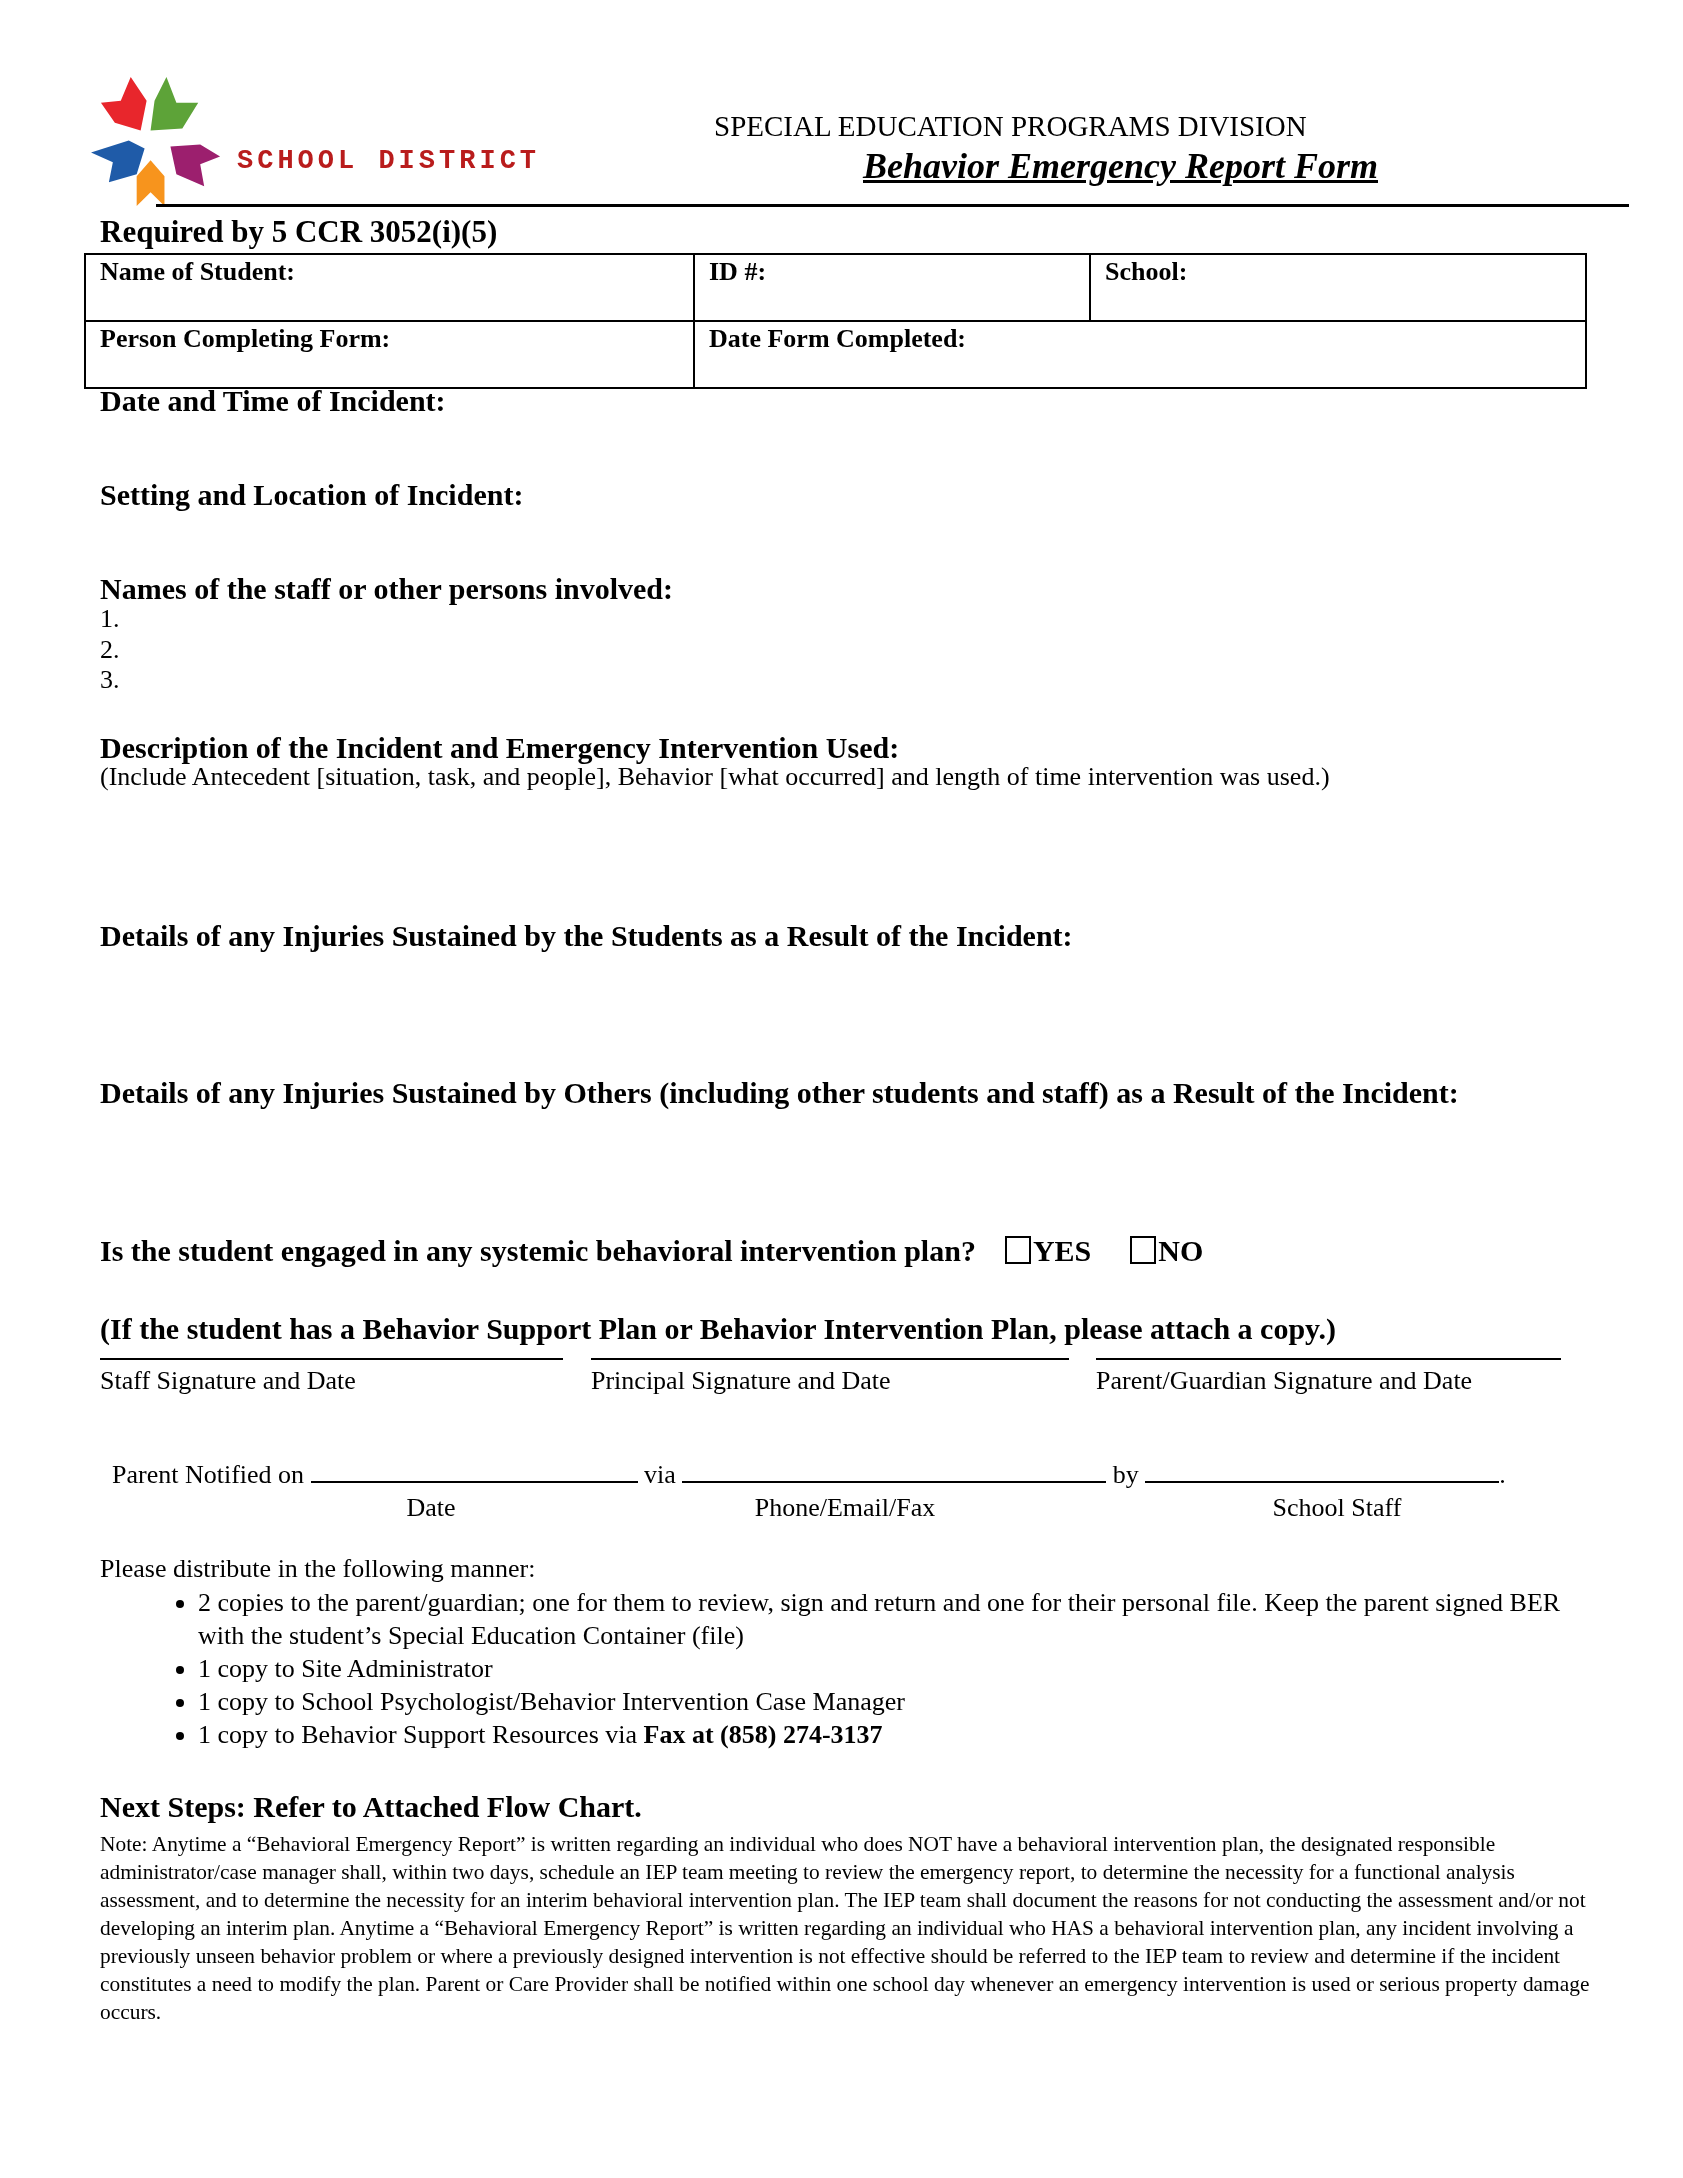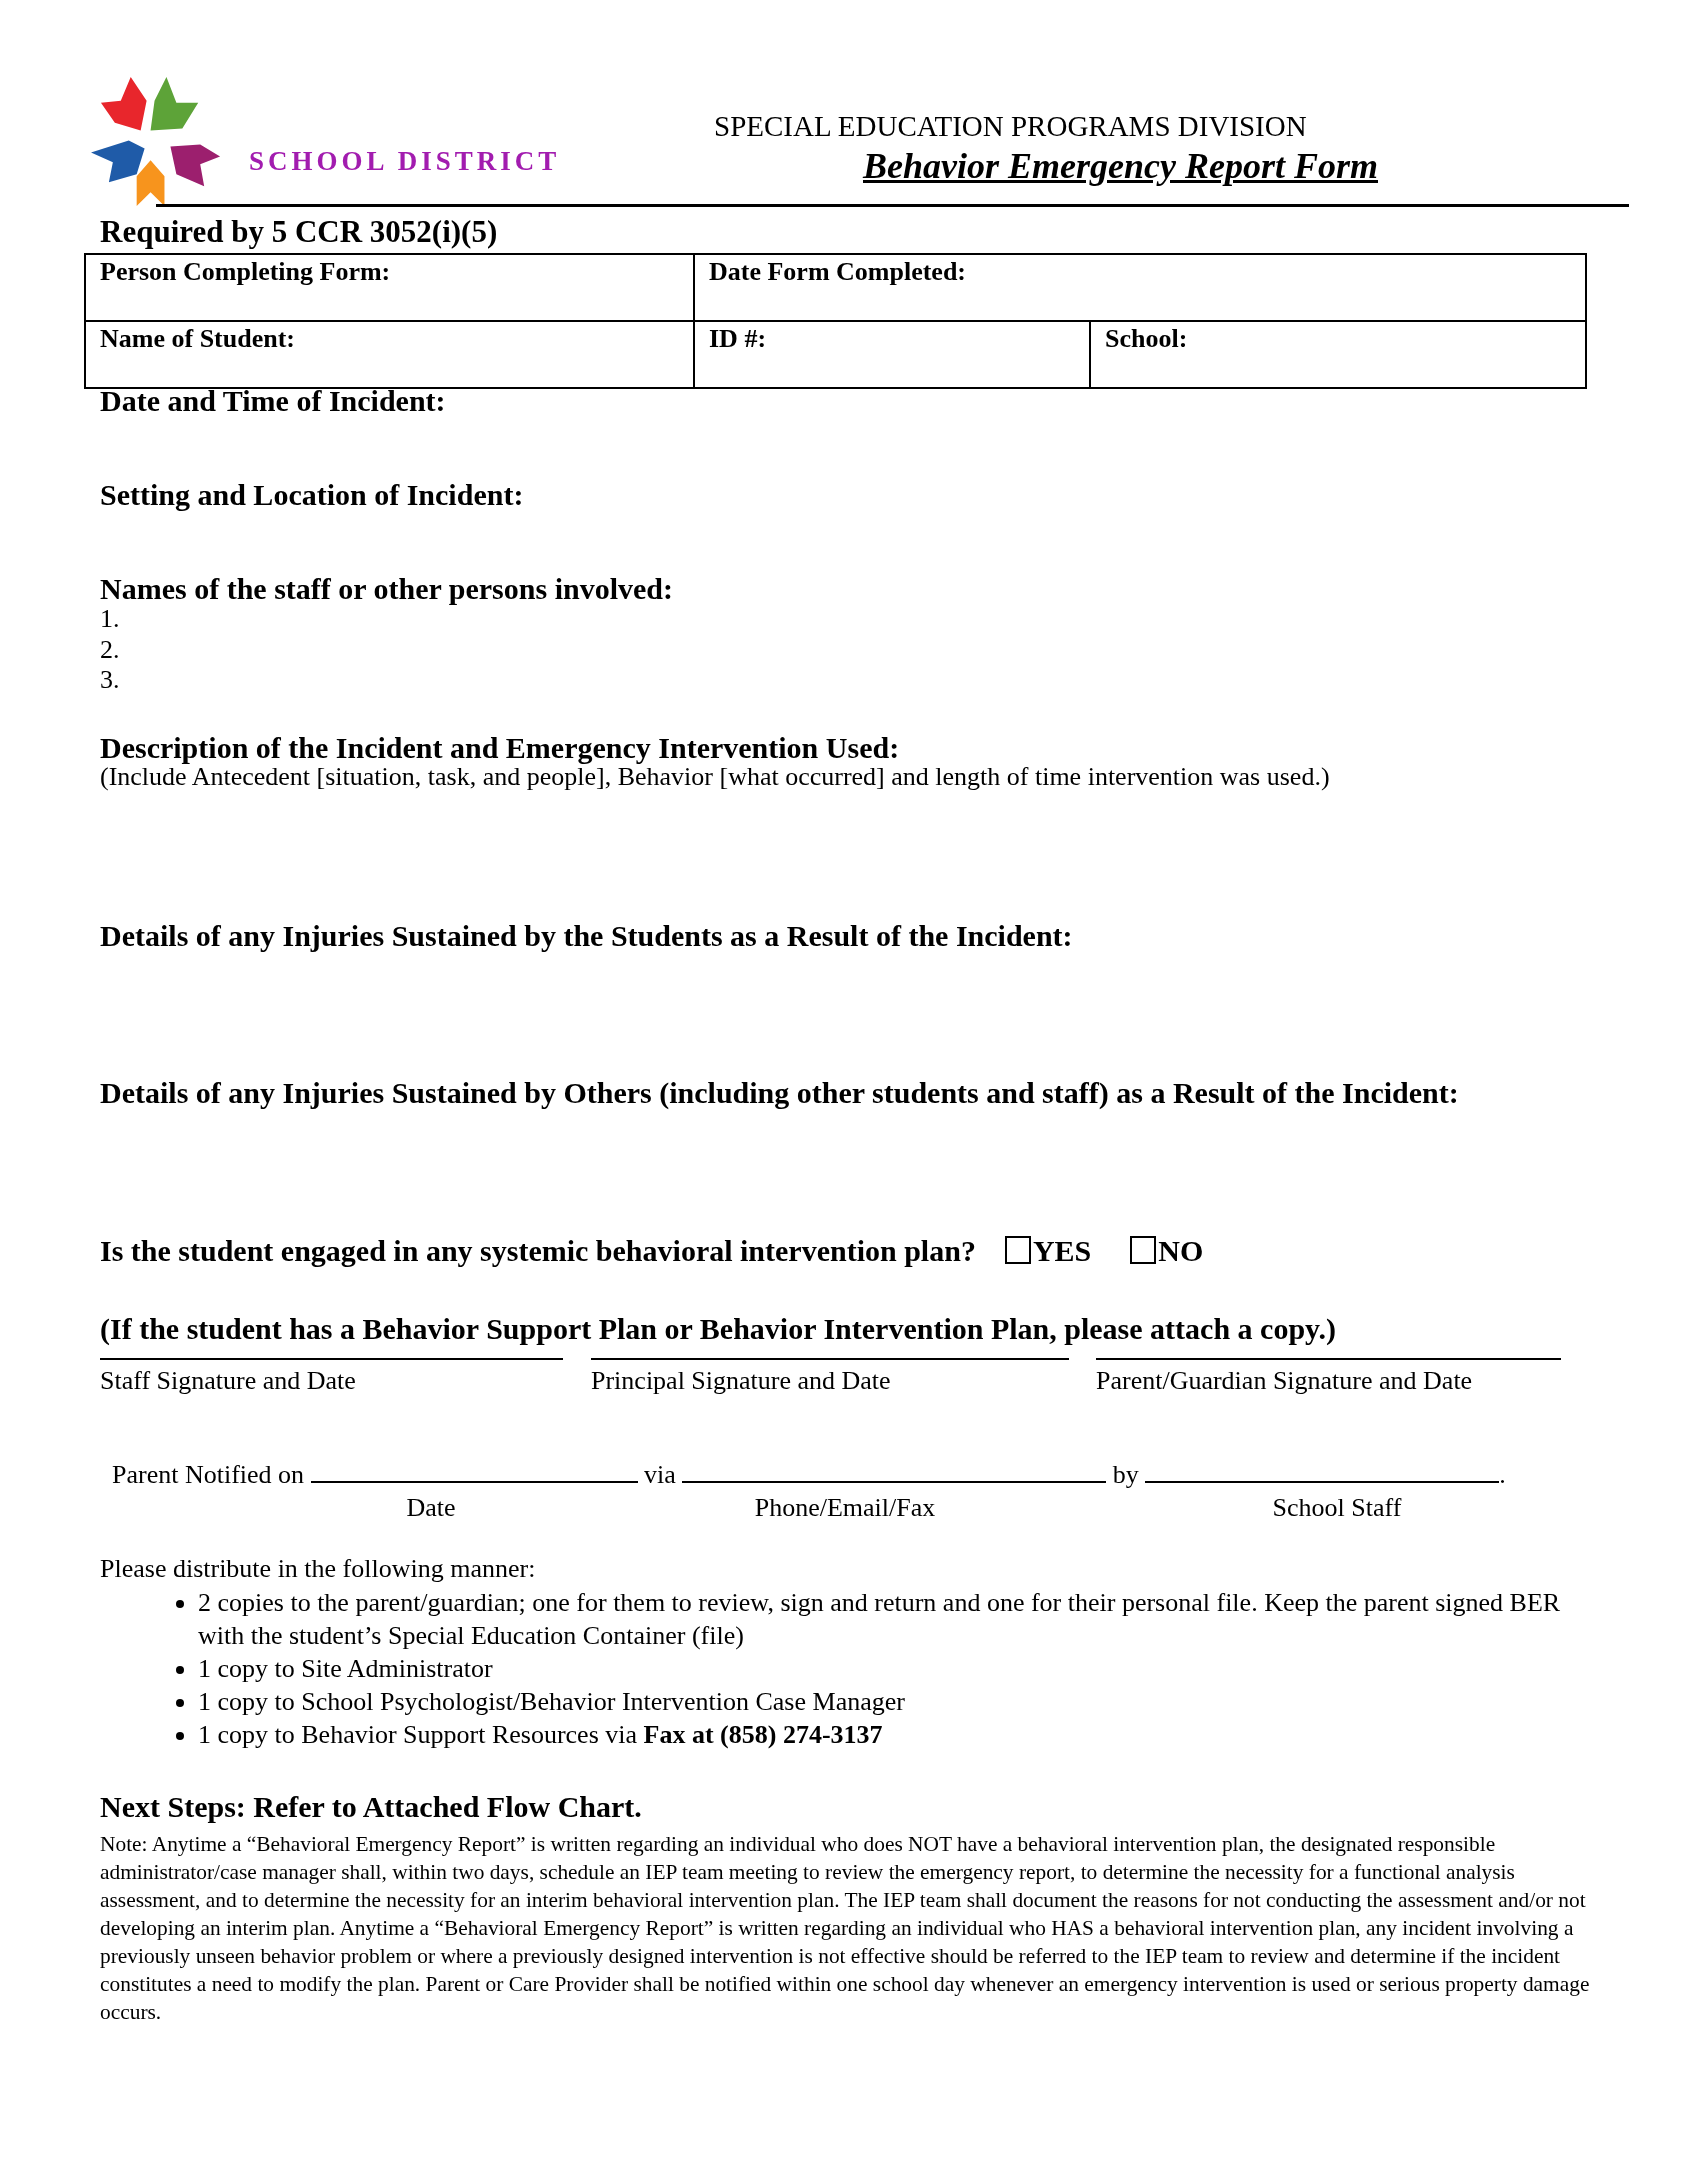--- a/index.html
+++ b/index.html
@@ -2,22 +2,22 @@
 <html><head>
 <meta charset="utf-8">
 <style>
   html, body { margin: 0; padding: 0; background: #ffffff; }
   body { width: 1683px; height: 2178px; position: relative; overflow: hidden;
          font-family: "Liberation Serif", "DejaVu Serif", serif; color: #000; }
   .abs { position: absolute; }
   .logo { left: 91px; top: 75px; width: 574px; height: 134px; }
   .logo-text1 { position: absolute; left: 156px; top: 6px; font-family: "Liberation Sans", "DejaVu Sans", sans-serif;
                 font-weight: bold; font-size: 53px; color: #7f766e; letter-spacing: -1px; white-space: nowrap; }
-  .logo-text2 { position: absolute; left: 158px; top: 71px; font-family: Liberation Serif, serif;
-                font-weight: bold; font-size: 27px; color: #a21caf; letter-spacing: 4px; white-space: nowrap; }
+  .logo-text2 { position: absolute; left: 146px; top: 71px; font-family: Liberation Mono, monospace;
+                font-weight: bold; font-size: 27px; color: #b91c1c; letter-spacing: 4px; white-space: nowrap; }
   .division { left: 714px; top: 110px; font-size: 29px; white-space: nowrap; }
   .form-title { left: 863px; top: 145px; font-size: 36px; font-weight: bold; font-style: italic;
                 text-decoration: underline; white-space: nowrap; }
   .header-rule { left: 156px; top: 204px; width: 1473px; height: 3px; background: #000; }
   .required { left: 100px; top: 214px; font-size: 31px; font-weight: bold; white-space: nowrap; }
 
   table.info { position: absolute; left: 84px; top: 253px; width: 1503px; border-collapse: collapse; }
   table.info td { border: 2px solid #000; vertical-align: top; padding: 2px 14px; font-size: 26px; font-weight: bold; height: 61px; }
 
   .label-b { font-size: 30px; font-weight: bold; white-space: nowrap; }
@@ -48,27 +48,27 @@
 </div>
 
 <div class="abs division">SPECIAL EDUCATION PROGRAMS DIVISION</div>
 <div class="abs form-title">Behavior Emergency Report Form</div>
 <div class="abs header-rule"></div>
 <div class="abs required">Required by 5 CCR 3052(i)(5)</div>
 
 <table class="info">
   <tbody>
       <tr>
-    <td><span>Person Completing Form:</span></td>
-    <td colspan="2"><span>Date Form Completed:</span></td>
-  </tr>
-  <tr>
     <td style="width:579px;"><span>Name of Student:</span></td>
     <td style="width:366px;"><span>ID #:</span></td>
     <td><span>School:</span></td>
+  </tr>
+  <tr>
+    <td><span>Person Completing Form:</span></td>
+    <td colspan="2"><span>Date Form Completed:</span></td>
   </tr>
 </tbody>
   </table>
 
 <div class="abs label-b" style="left:100px;top:384px;">Date and Time of Incident:</div>
 <div class="abs" style="left:100px;top:416px;width:1485px;height:59px;"></div>
 
 <div class="abs label-b" style="left:100px;top:478px;">Setting and Location of Incident:</div>
 <div class="abs" style="left:100px;top:510px;width:1485px;height:59px;"></div>
 

